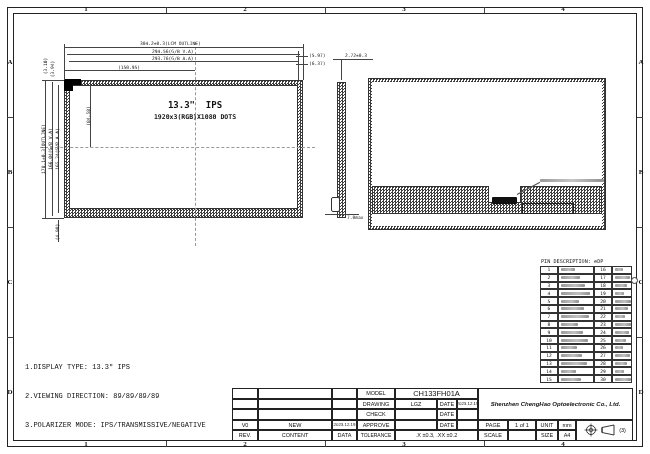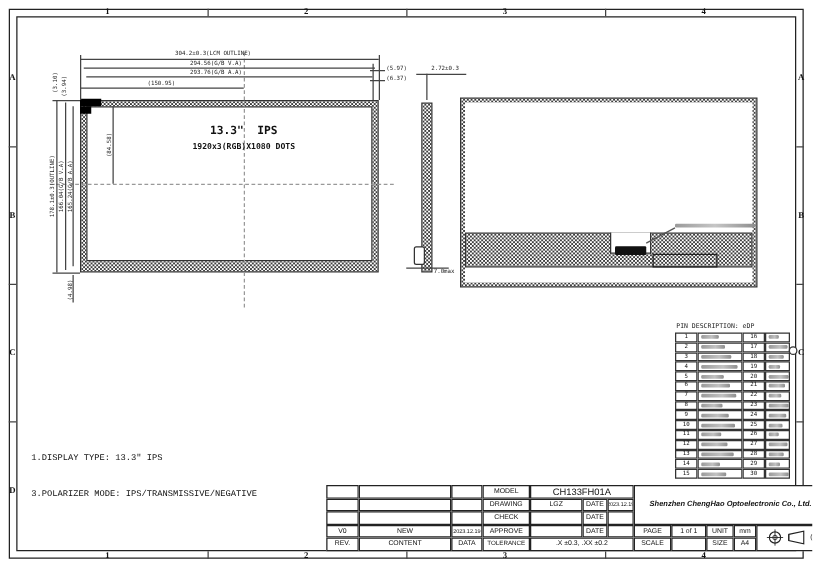--- a/index.html
+++ b/index.html
@@ -12,21 +12,21 @@
   .dashh{position:absolute;height:0;border-top:1px dashed #999;}
   .dim{position:absolute;font:4.6px "DejaVu Sans Mono",monospace;color:#222;white-space:nowrap;}
   .vdim{transform:translate(-50%,-50%) rotate(-90deg);}
   .checker{background-image:repeating-conic-gradient(#3c3c3c 0 25%,#fff 0 50%);
            background-size:3px 3px;border:0.5px solid #333;box-sizing:border-box;}
   .frame{position:absolute;border:1px solid #222;box-sizing:border-box;}
   .gridlab{position:absolute;font:bold 7px "Liberation Serif",serif;color:#111;
            width:14px;text-align:center;}
   .tb-cell{position:absolute;border:0.6px solid #222;box-sizing:border-box;
            font:5.5px "Liberation Sans",sans-serif;display:flex;align-items:center;
-           justify-content:center;overflow:hidden;white-space:nowrap;background:#fff;margin-left:29px;}
+           justify-content:center;overflow:hidden;white-space:nowrap;background:#fff;}
   .tb-small{font-size:4.4px;}
   .notes{position:absolute;left:25px;top:344px;font:7px "Liberation Mono",monospace;
          color:#111;line-height:9.6px;white-space:pre;}
   #pin-table{position:absolute;left:540px;top:266px;width:92px;height:118px;}
   .pin-row{position:absolute;left:0;width:92px;height:7.8px;display:flex;}
   .pin-num{width:18px;border:0.5px solid #333;box-sizing:border-box;
            font:4.6px "DejaVu Sans Mono",monospace;display:flex;align-items:center;
            justify-content:center;background:#fff;}
   .pin-name{width:36px;border:0.5px solid #333;box-sizing:border-box;display:flex;
             align-items:center;padding-left:2px;background:#fff;}
@@ -298,20 +298,21 @@
         <div class="pin-num">30</div>
         <div class="pin-name n2">
           <i style="width:16px"></i>
         </div>
       </div>
     </div>
   <div class="abs" style="left:631px;top:277px;width:7px;height:7px;border:0.8px solid #333;border-radius:50%;background:#fff;box-sizing:border-box;"></div>
 
   <div class="notes">
     <div>1.DISPLAY TYPE: 13.3" IPS</div>
+    <div>2.VIEWING DIRECTION: 89/89/89/89</div>
     <div>3.POLARIZER MODE: IPS/TRANSMISSIVE/NEGATIVE</div>
     
     
     
     
     
   </div>
 
   <div>
 

